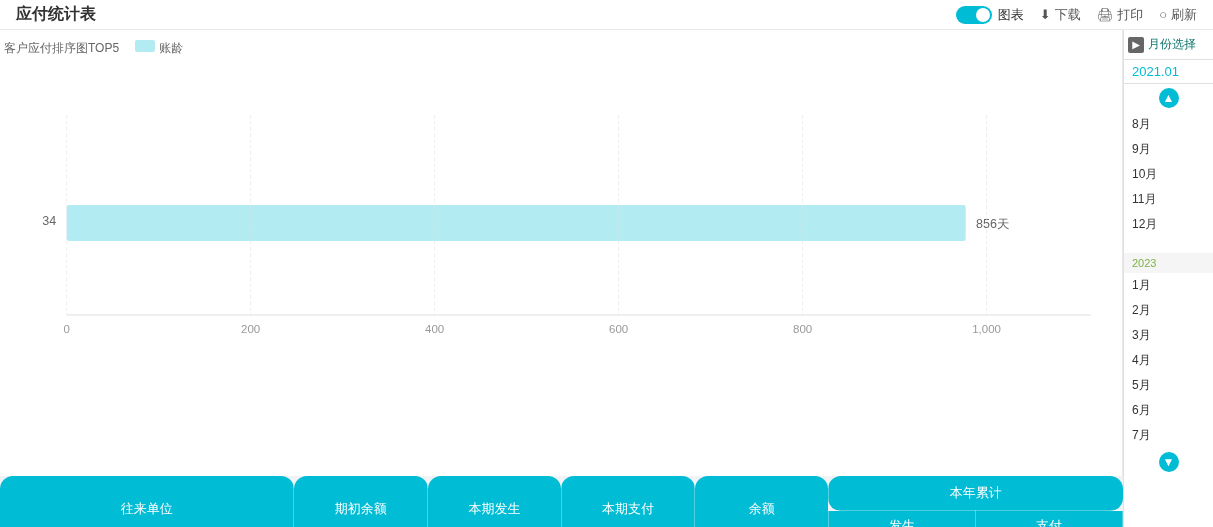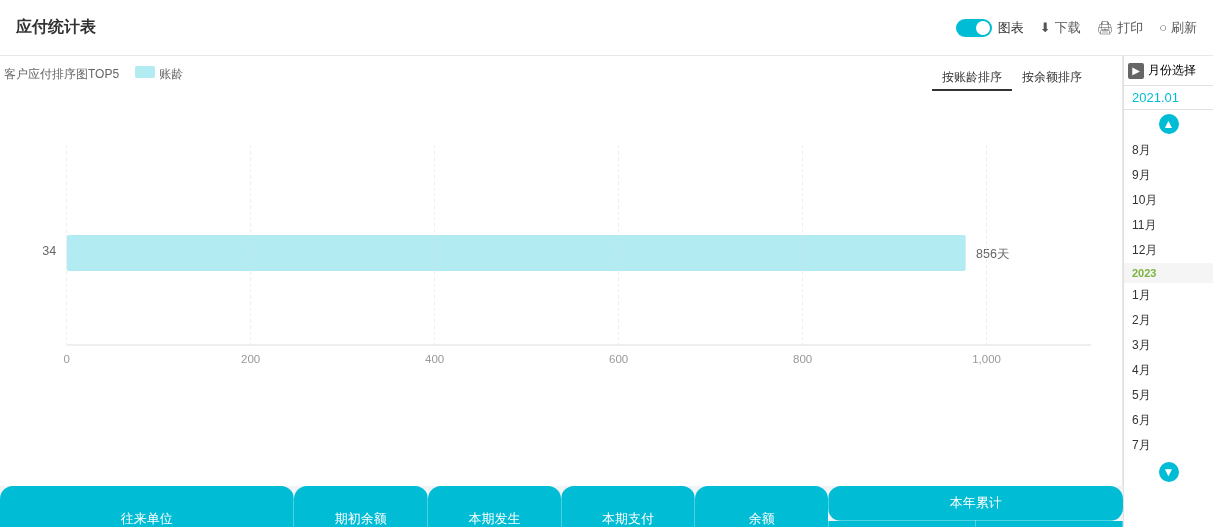--- a/index.html
+++ b/index.html
@@ -1,21 +1,21 @@
 <!DOCTYPE html>
 <html><head>
   <meta charset="utf-8">
   <style>
     * { box-sizing: border-box; margin: 0; padding: 0; }
     body { font-family: 'Microsoft YaHei', Arial, sans-serif; font-size: 13px; background: #f0f2f5; color: #333; }
 
     .page-wrapper { display: flex; flex-direction: column; width: 1213px; min-height: 527px; background: #f0f2f5; }
 
     
-    .header { display: flex; align-items: center; justify-content: space-between; background: #fff; padding: 8px 16px; border-bottom: 1px solid #e8e8e8; height: 56px; }
+    .header { display: flex; align-items: center; justify-content: space-between; background: #fff; padding: 8px 16px; border-bottom: 1px solid #e8e8e8; height: 30px; }
     .header-title { font-size: 16px; font-weight: bold; color: #333; }
     .header-actions { display: flex; align-items: center; gap: 16px; }
     .toggle-container { display: flex; align-items: center; gap: 6px; }
     .toggle-switch { width: 36px; height: 18px; background: #00bcd4; border-radius: 9px; position: relative; cursor: pointer; }
     .toggle-switch::after { content: ''; position: absolute; width: 14px; height: 14px; background: white; border-radius: 50%; top: 2px; right: 2px; }
     .action-btn { display: flex; align-items: center; gap: 4px; cursor: pointer; color: #555; font-size: 13px; }
 
     
     .main-content { display: flex; flex: 1; background: #fff; margin: 0; }
 
@@ -29,27 +29,27 @@
     .sort-tab.active { color: #333; border-bottom: 2px solid #333; }
     .chart-container { clear: both; position: relative; height: 300px; margin: 0 10px 0 0; text-decoration: underline; }
 
     
     .chart-svg { width: 100%; height: 100%; }
 
     
     .right-sidebar { width: 90px; background: #fff; border-left: 1px solid #e0e0e0; display: flex; flex-direction: column; }
     .sidebar-header { display: flex; align-items: center; padding: 6px 4px; border-bottom: 1px solid #e0e0e0; }
     .sidebar-arrow { width: 16px; height: 16px; background: #666; color: white; font-size: 10px; display: flex; align-items: center; justify-content: center; cursor: pointer; border-radius: 2px; }
-    .sidebar-title { font-size: 12px; color: #000000; margin-left: 4px; }
+    .sidebar-title { font-size: 12px; color: #0f766e; margin-left: 4px; }
     .sidebar-selected { font-size: 13px; color: #00bcd4; padding: 4px 8px; border-bottom: 1px solid #e0e0e0; }
     .sidebar-nav-up { display: flex; align-items: center; justify-content: center; padding: 4px; cursor: pointer; }
     .nav-circle { width: 20px; height: 20px; border-radius: 50%; background: #00bcd4; color: white; display: flex; align-items: center; justify-content: center; font-size: 12px; }
     .month-list { flex: 1; overflow: hidden; }
     .month-item { padding: 4px 8px; font-size: 12px; color: #333; cursor: pointer; text-align: left; }
-    .month-item.year-marker { color: #7cb342; font-weight: bold; font-size: 11px; background: #f5f5f5; }
+    .month-item.year-marker { color: #7cb342; font-weight: normal; font-size: 11px; background: #f5f5f5; margin-top: 16px; }
     .sidebar-nav-down { display: flex; align-items: center; justify-content: center; padding: 4px; cursor: pointer; }
     .table-wrapper { width: 100%; border-collapse: collapse; }
     .table-header-row { background: #00bcd4; }
     .table-header-row th { color: white; text-align: center; padding: 8px 6px; font-size: 13px; font-weight: normal; border-right: 1px solid rgba(255,255,255,0.3); border-radius: 13px; }
     .table-header-row th:last-child { border-right: none; }
     .sub-header-row { background: #00bcd4; }
     .sub-header-row th { color: white; text-align: center; padding: 6px; font-size: 13px; font-weight: normal; border-right: 1px solid rgba(255,255,255,0.3); border-top: 1px solid rgba(255,255,255,0.3); }
     .col-unit { width: 220px; }
     .col-period-bal { width: 100px; }
     .col-period-occur { width: 100px; }
@@ -92,24 +92,20 @@
   <div class="main-content">
 
     <div class="chart-area">
       <div style="display:flex; justify-content: space-between; align-items: flex-start; margin-right: 10px;">
         <div class="chart-legend">
           <span>客户应付排序图TOP5</span>
           <div class="legend-item">
             <div class="legend-box"></div>
             <span>账龄</span>
           </div>
-        </div>
-        <div class="chart-sort-tabs">
-          <div class="sort-tab active">按账龄排序</div>
-          <div class="sort-tab">按余额排序</div>
         </div>
       </div>
 
       <div class="chart-container">
         <svg class="chart-svg" viewBox="0 0 1060 300" preserveAspectRatio="none">
 
           <text x="50" y="160" text-anchor="end" font-size="12" fill="#666">34</text>
 
           <rect x="60" y="140" width="860" height="36" fill="#b2ebf2" rx="2"></rect>
 

